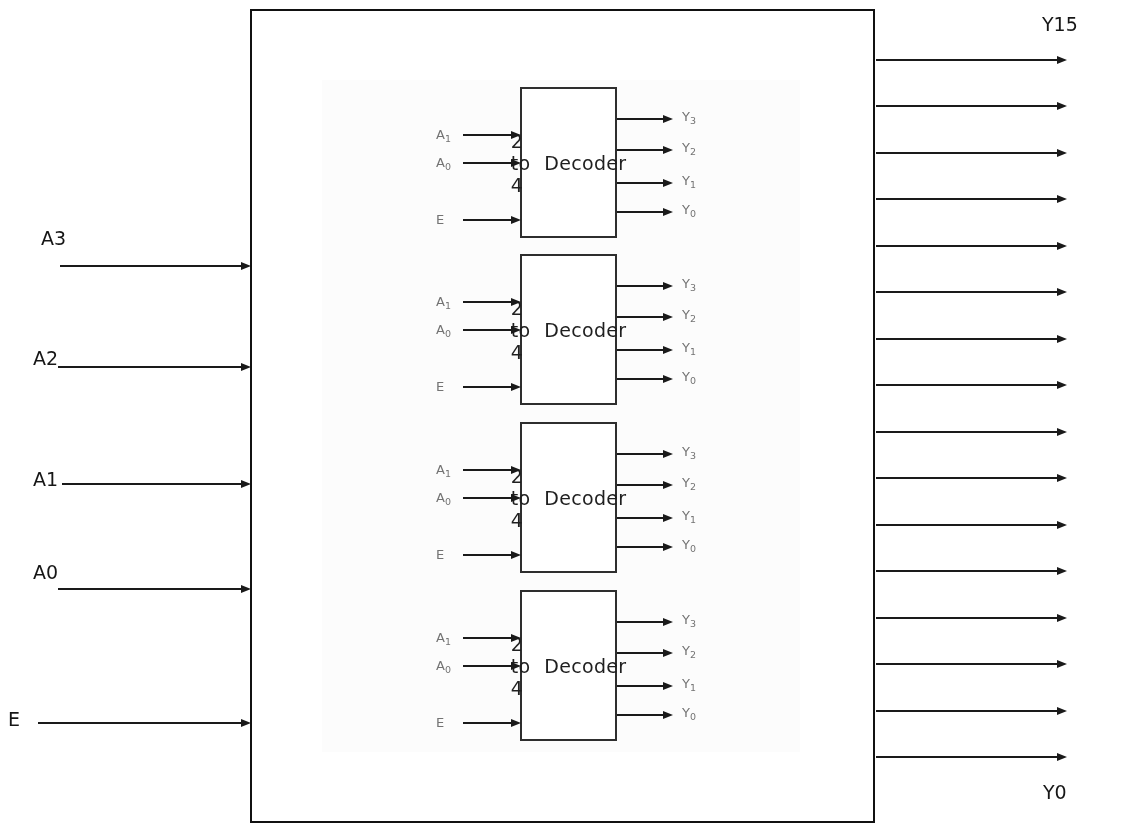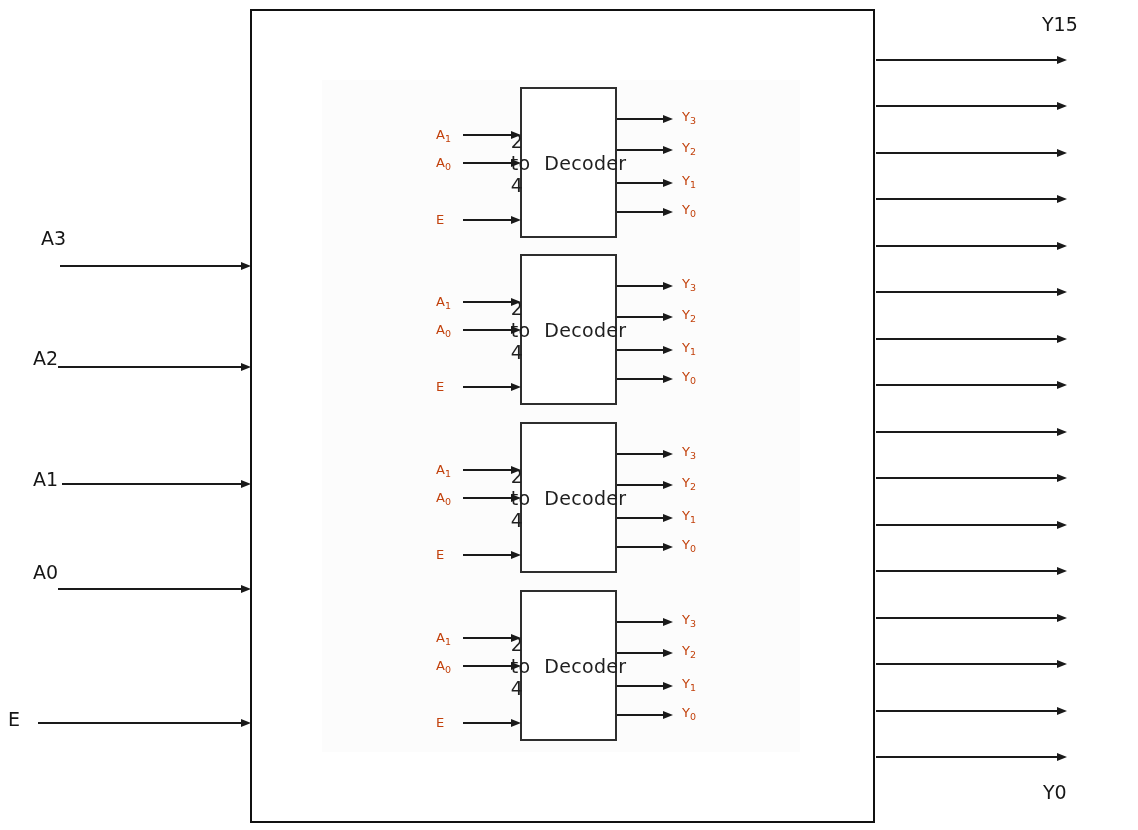--- a/index.html
+++ b/index.html
@@ -58,21 +58,21 @@
     align-items: center;
     justify-content: center;
     gap: 14px;
     font-size: 19px;
     color: #1f1f1f;
     letter-spacing: 0.3px;
   }
   .pin-label {
     position: absolute;
     font-size: 13px;
-    color: #c2410c;
+    color: #737373;
     line-height: 15px;
     white-space: nowrap;
   }
   .pin-label sub {
     font-size: 9.5px;
     vertical-align: -3px;
   }
 </style>
 </head>
 <body>

